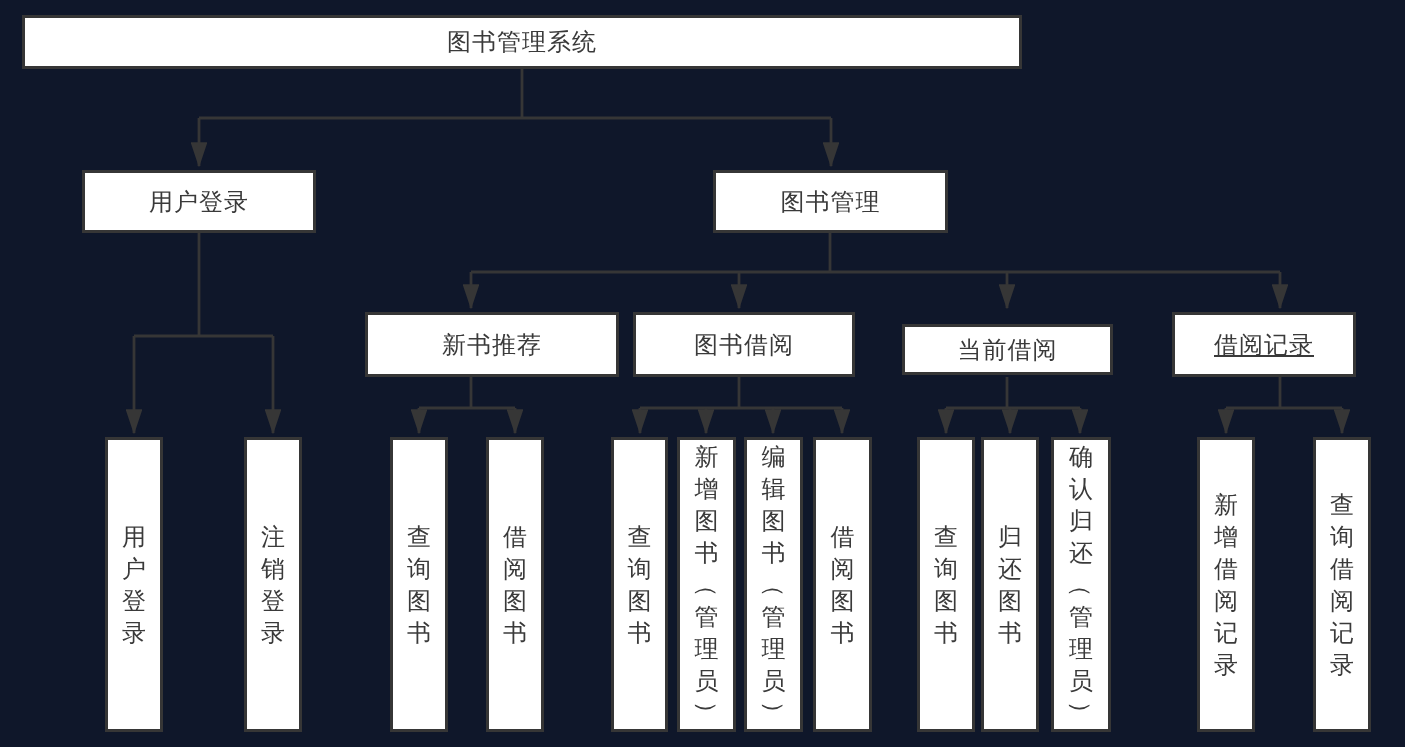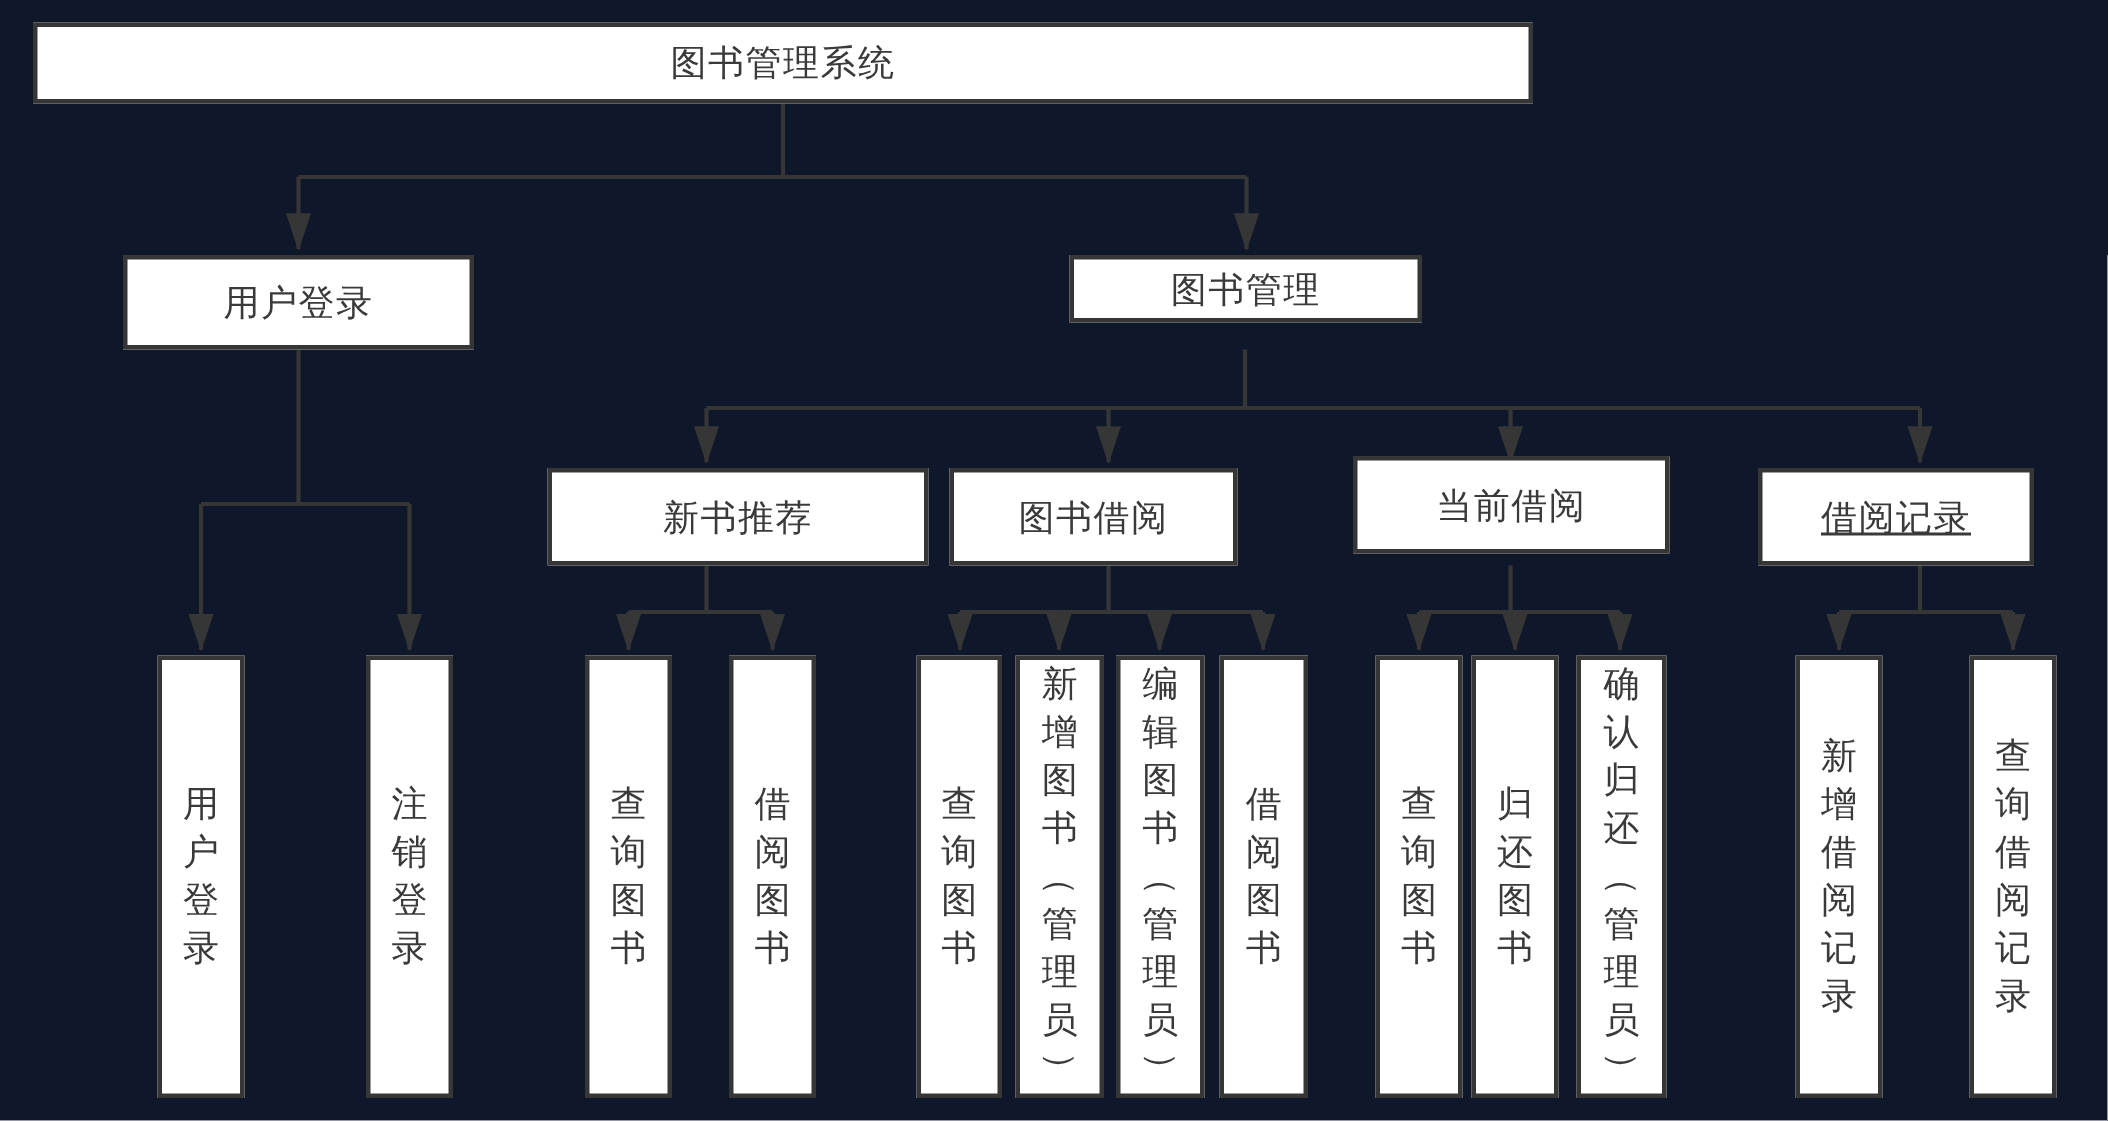--- a/index.html
+++ b/index.html
@@ -115,31 +115,31 @@
     </g>
   </svg>
 
   <div class="box" style="left:22px;top:15px;width:1000px;height:54px;">
     <span>图书管理系统</span>
   </div>
 
   <div class="box" style="left:82px;top:170px;width:234px;height:63px;">
     <span>用户登录</span>
   </div>
-  <div class="box" style="left:713px;top:170px;width:235px;height:45px;">
+  <div class="box" style="left:713px;top:170px;width:235px;height:63px;">
     <span>图书管理</span>
   </div>
 
   <div class="box" style="left:365px;top:312px;width:254px;height:65px;">
     <span>新书推荐</span>
   </div>
-  <div class="box" style="left:633px;top:312px;width:192px;height:65px;justify-content:center;">
+  <div class="box" style="left:633px;top:312px;width:222px;height:65px;justify-content:center;">
     <span>图书借阅</span>
   </div>
-  <div class="box" style="left:902px;top:304px;width:211px;height:65px;">
+  <div class="box" style="left:902px;top:324px;width:211px;height:51px;">
     <span>当前借阅</span>
   </div>
   <div class="box" style="left:1172px;top:312px;width:184px;height:65px;text-decoration:underline;">
     <span>借阅记录</span>
   </div>
 
   <div class="box vbox" style="left:105px;top:437px;width:58px;height:295px;">
       <span class="vchar">用</span>
       <span class="vchar">户</span>
       <span class="vchar">登</span>

